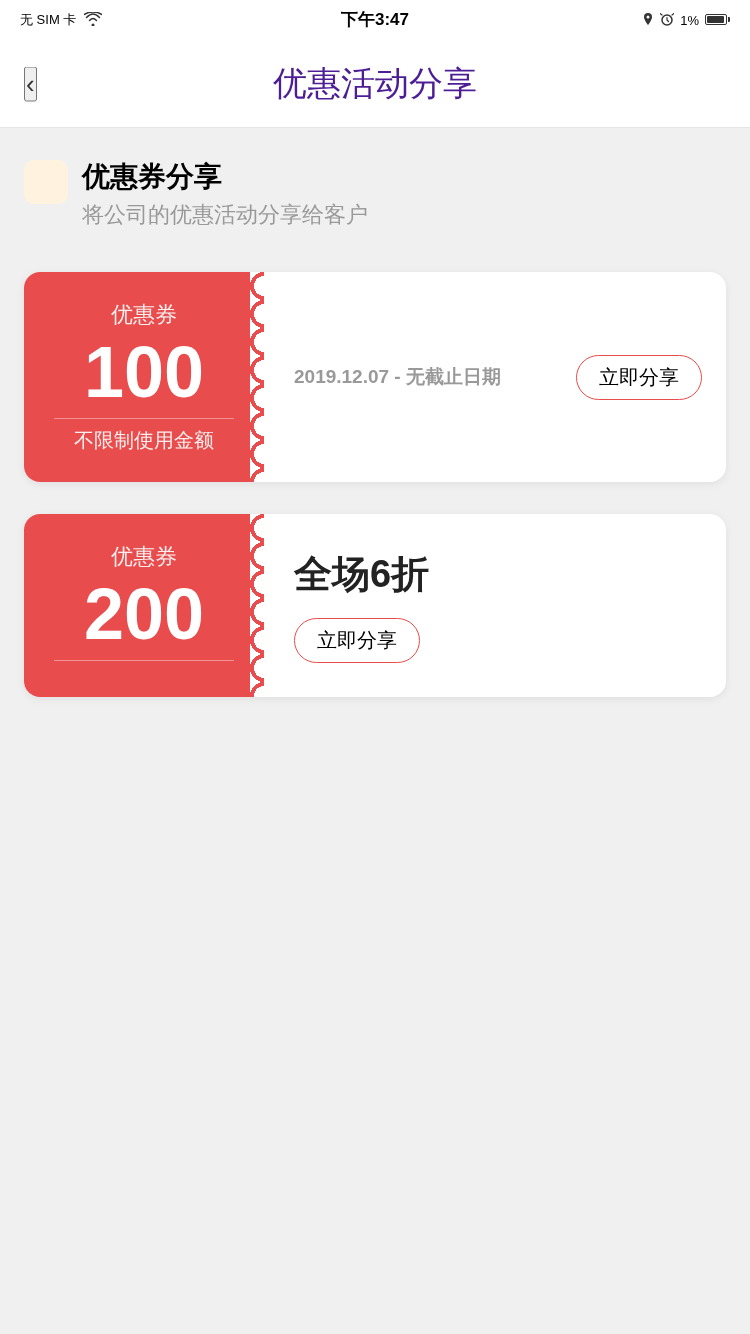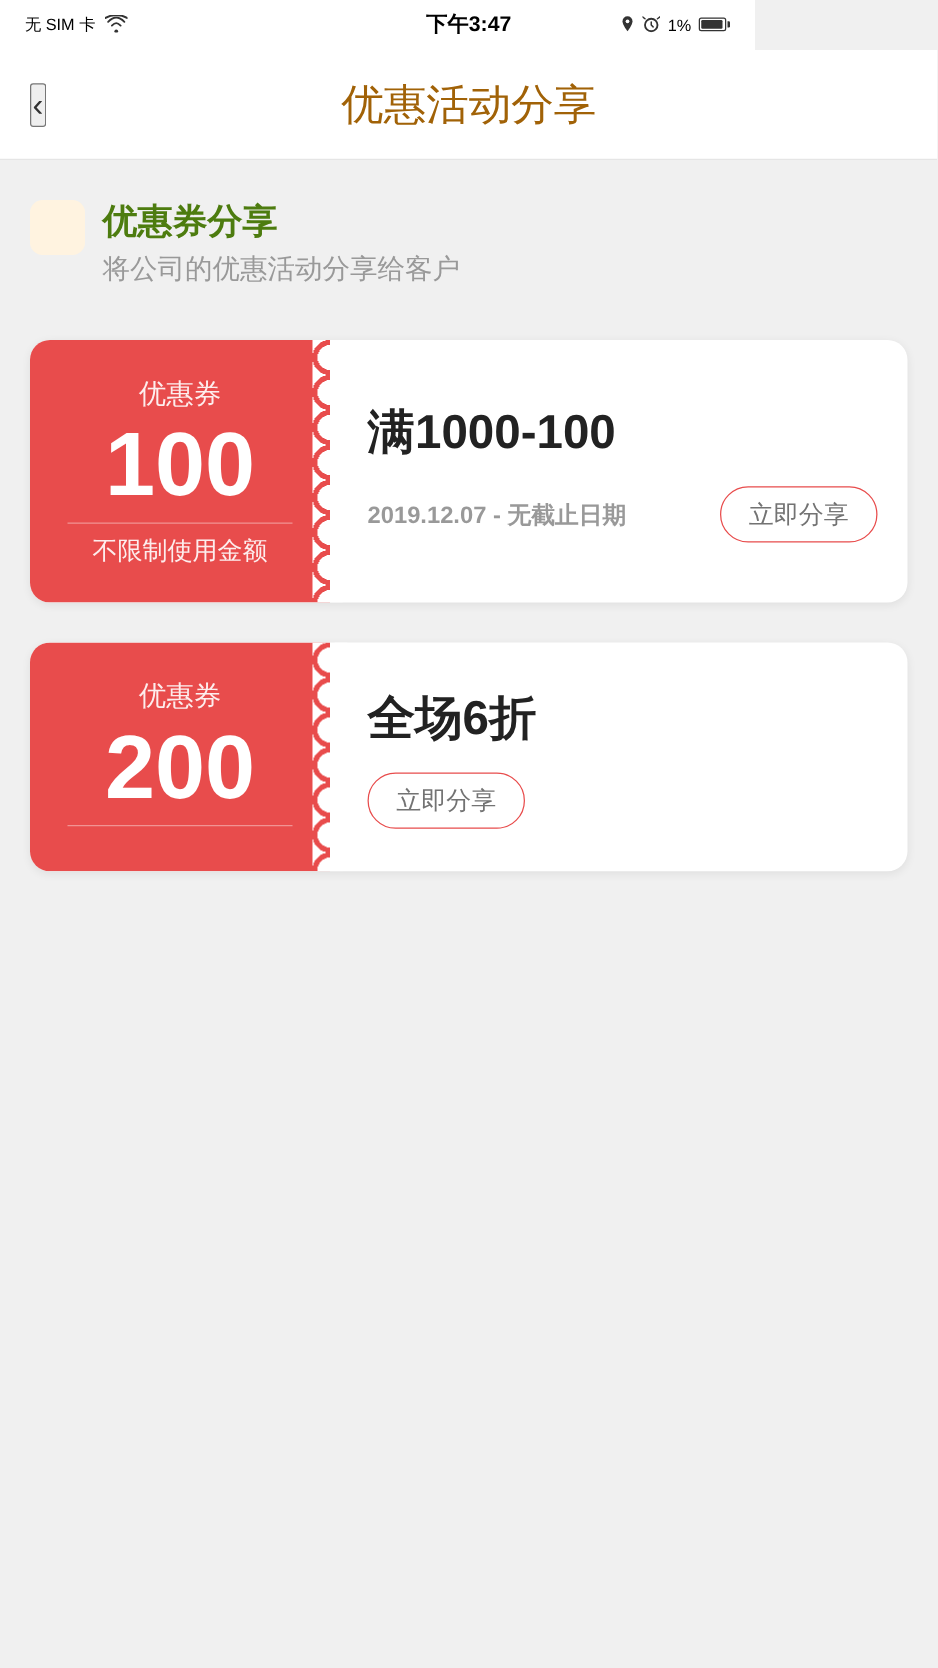--- a/index.html
+++ b/index.html
@@ -7,21 +7,21 @@
     body {
       width: 750px;
       min-height: 1334px;
       background: #f0f0f0;
       font-family: -apple-system, "PingFang SC", "Helvetica Neue", sans-serif;
       overflow-x: hidden;
     }
 
     
     .status-bar {
-      width: 604px;
+      width: 750px;
       height: 40px;
       background: #fff;
       display: flex;
       align-items: center;
       justify-content: space-between;
       padding: 0 20px;
       font-size: 14px;
       font-weight: 500;
     }
     .status-left {
@@ -61,42 +61,42 @@
       left: 24px;
       top: 50%;
       transform: translateY(-50%);
       font-size: 26px;
       color: #333;
       cursor: pointer;
     }
     .nav-title {
       font-size: 34px;
       font-weight: 500;
-      color: #a16207;
+      color: #4c1d95;
     }
 
     
     .section-header {
       background: #f0f0f0;
       padding: 30px 24px 16px 24px;
       display: flex;
       align-items: flex-start;
       gap: 14px;
     }
     .section-icon {
       width: 44px;
       height: 44px;
       flex-shrink: 0;
       margin-top: 2px;
     }
     .section-text-block {}
     .section-title {
       font-size: 28px;
       font-weight: 600;
-      color: #4d7c0f;
+      color: #000000;
       margin-bottom: 4px;
     }
     .section-subtitle {
       font-size: 22px;
       color: #999;
     }
 
     
     .coupon-list {
       background: #f0f0f0;
@@ -197,21 +197,21 @@
       font-size: 19px;
       color: #999;
       flex: 1;
       font-weight: bold;
     }
     .share-btn {
       border: 1.5px solid #e84c4c;
       border-radius: 30px;
       padding: 8px 22px;
       font-size: 20px;
-      color: #737373;
+      color: #000000;
       background: #fff;
       cursor: pointer;
       white-space: nowrap;
       flex-shrink: 0;
     }
 
     
     .battery {
       display: inline-flex;
       align-items: center;
@@ -312,21 +312,20 @@
   <div class="coupon-card">
     <div class="coupon-left">
       <div class="coupon-left-inner">
         <div class="coupon-type">优惠券</div>
         <div class="coupon-amount">100</div>
         <div class="coupon-divider"></div>
         <div class="coupon-condition">不限制使用金额</div>
       </div>
     </div>
     <div class="coupon-right">
-      <div class="coupon-name">满1000-100</div>
       <div class="coupon-meta">
         <span class="coupon-date">2019.12.07 - 无截止日期</span>
         <button class="share-btn">立即分享</button>
       </div>
     </div>
   </div>
 
   <div class="coupon-card">
     <div class="coupon-left">
       <div class="coupon-left-inner">

